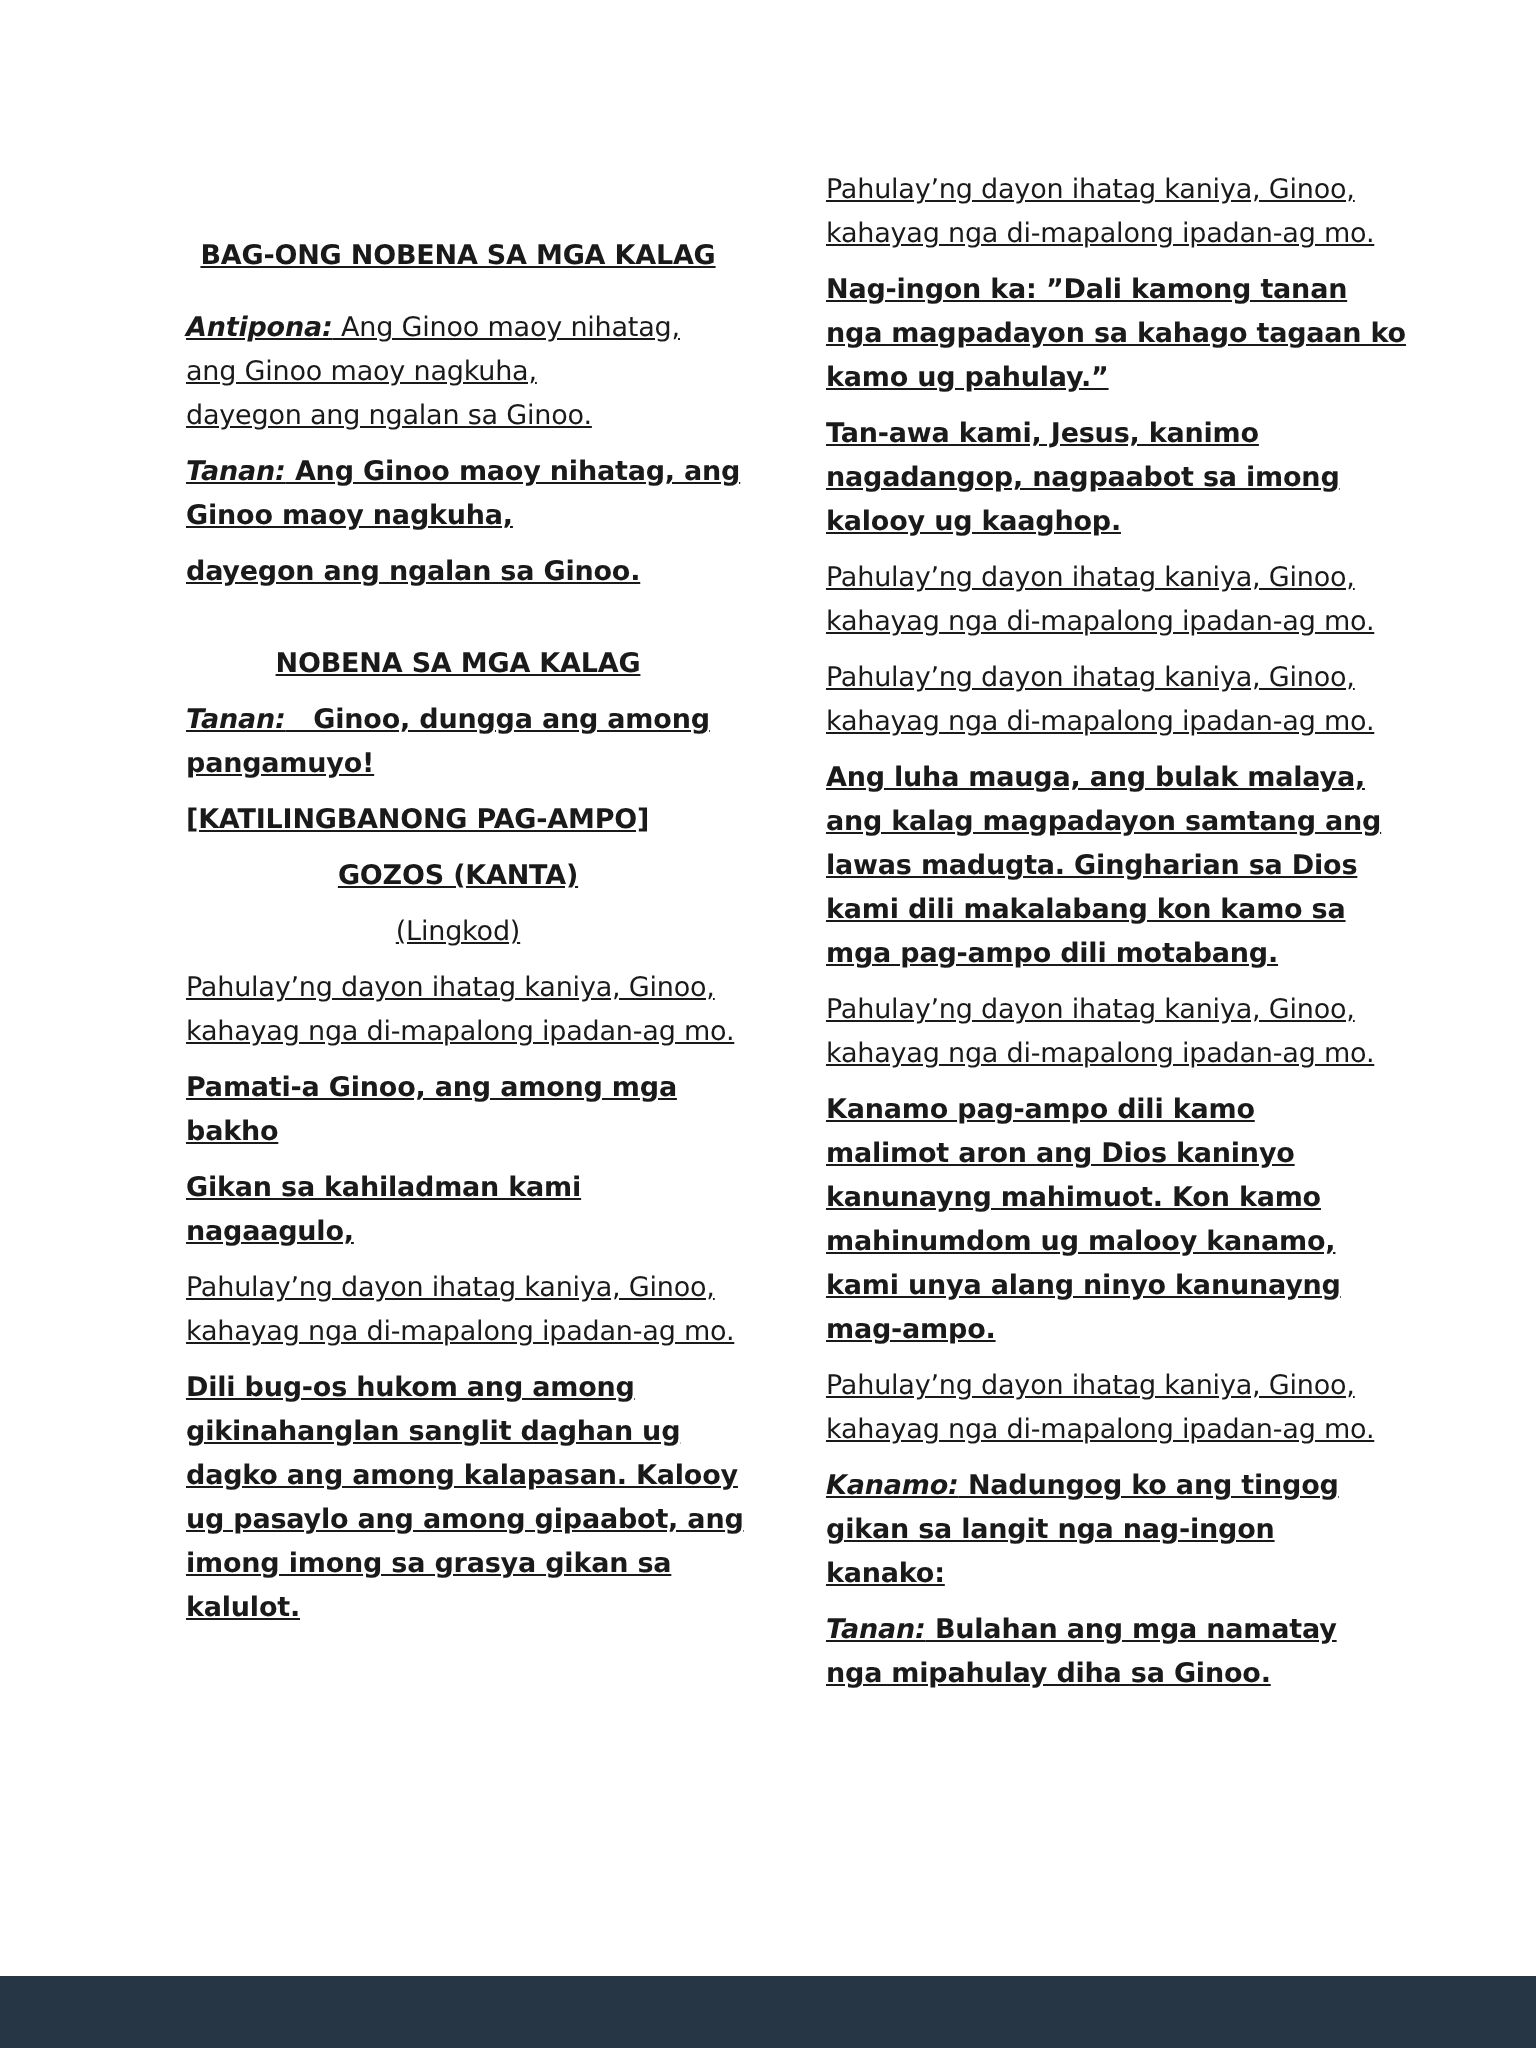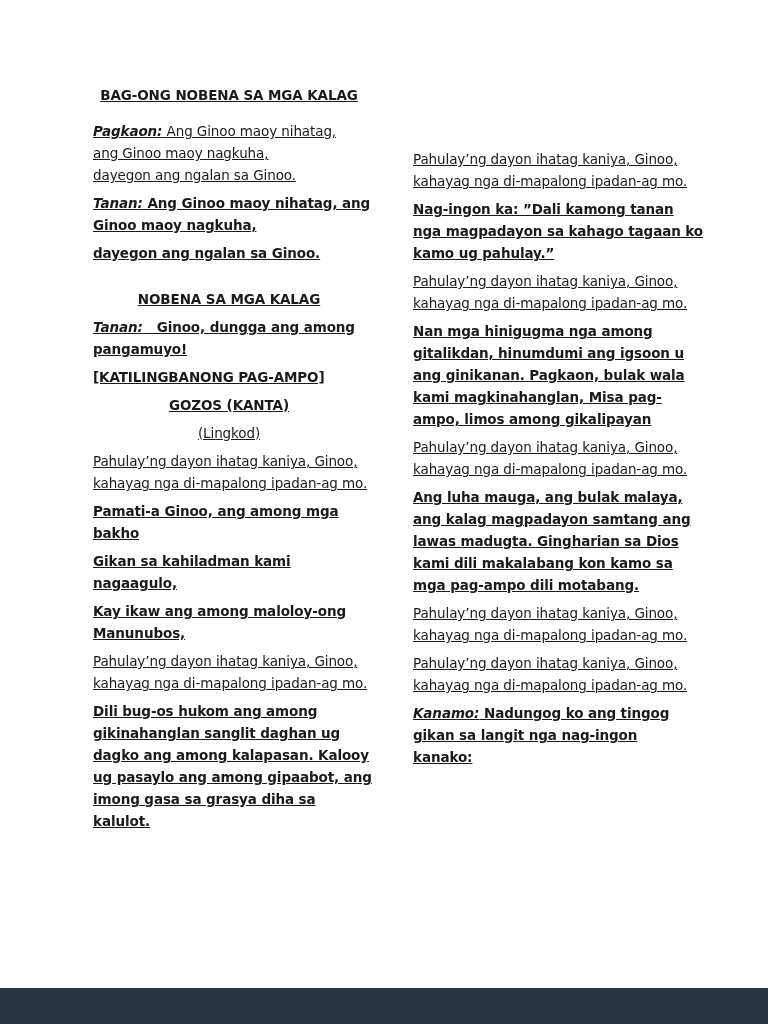--- a/index.html
+++ b/index.html
@@ -52,72 +52,76 @@
     background: #263645;
   }
 </style>
 </head>
 <body>
 
 <div class="page" style="background: rgb(255, 255, 255); color: rgb(26, 26, 26);">
   <div class="columns">
     <div class="col" id="col-left">
         <div class="heading">BAG-ONG NOBENA SA MGA KALAG</div>
-        <div class="block"><span class="label">Pagkaon:</span> Ang Ginoo maoy nihatag,
+        <div class="block"><span class="label">Antipona:</span> Ang Ginoo maoy nihatag,
 ang Ginoo maoy nagkuha,
 dayegon ang ngalan sa Ginoo.</div>
         <div class="block bold"><span class="label">Tanan:</span> Ang Ginoo maoy nihatag, ang
 Ginoo maoy nagkuha,</div>
         <div class="block bold">dayegon ang ngalan sa Ginoo.</div>
         <div class="heading tight spacer-before">NOBENA SA MGA KALAG</div>
         <div class="block bold"><span class="label">Tanan:</span> &nbsp; Ginoo, dungga ang among
 pangamuyo!</div>
         <div class="block bold">[KATILINGBANONG PAG-AMPO]</div>
         <div class="heading tight">GOZOS (KANTA)</div>
         <div class="block center">(Lingkod)</div>
         <div class="block">Pahulay’ng dayon ihatag kaniya, Ginoo,
 kahayag nga di-mapalong ipadan-ag mo.</div>
         <div class="block bold">Pamati-a Ginoo, ang among mga
 bakho</div>
         <div class="block bold">Gikan sa kahiladman kami
 nagaagulo,</div>
-        <div class="block bold">Kay ikaw ang among maloloy-ong
-Manunubos,</div>
         <div class="block">Pahulay’ng dayon ihatag kaniya, Ginoo,
 kahayag nga di-mapalong ipadan-ag mo.</div>
         <div class="block bold">Dili bug-os hukom ang among
 gikinahanglan sanglit daghan ug
 dagko ang among kalapasan. Kalooy
 ug pasaylo ang among gipaabot, ang
-imong gasa sa grasya diha sa
+imong imong sa grasya gikan sa
 kalulot.</div>
       </div>
     <div class="col" id="col-right">
         <div class="block">Pahulay’ng dayon ihatag kaniya, Ginoo,
 kahayag nga di-mapalong ipadan-ag mo.</div>
         <div class="block bold">Nag-ingon ka: ”Dali kamong tanan
 nga magpadayon sa kahago tagaan ko
 kamo ug pahulay.”</div>
+        <div class="block bold">Tan-awa kami, Jesus, kanimo
+nagadangop, nagpaabot sa imong
+kalooy ug kaaghop.</div>
         <div class="block">Pahulay’ng dayon ihatag kaniya, Ginoo,
 kahayag nga di-mapalong ipadan-ag mo.</div>
-        <div class="block bold">Nan mga hinigugma nga among
-gitalikdan, hinumdumi ang igsoon u
-ang ginikanan. Pagkaon, bulak wala
-kami magkinahanglan, Misa pag-
-ampo, limos among gikalipayan</div>
         <div class="block">Pahulay’ng dayon ihatag kaniya, Ginoo,
 kahayag nga di-mapalong ipadan-ag mo.</div>
         <div class="block bold">Ang luha mauga, ang bulak malaya,
 ang kalag magpadayon samtang ang
 lawas madugta. Gingharian sa Dios
 kami dili makalabang kon kamo sa
 mga pag-ampo dili motabang.</div>
         <div class="block">Pahulay’ng dayon ihatag kaniya, Ginoo,
 kahayag nga di-mapalong ipadan-ag mo.</div>
+        <div class="block bold">Kanamo pag-ampo dili kamo
+malimot aron ang Dios kaninyo
+kanunayng mahimuot. Kon kamo
+mahinumdom ug malooy kanamo,
+kami unya alang ninyo kanunayng
+mag-ampo.</div>
         <div class="block">Pahulay’ng dayon ihatag kaniya, Ginoo,
 kahayag nga di-mapalong ipadan-ag mo.</div>
         <div class="block bold"><span class="label">Kanamo:</span> Nadungog ko ang tingog
 gikan sa langit nga nag-ingon
 kanako:</div>
+        <div class="block bold"><span class="label">Tanan:</span> Bulahan ang mga namatay
+nga mipahulay diha sa Ginoo.</div>
       </div>
   </div>
   <div class="footer-bar" style="background: rgb(38, 54, 69);"></div>
 </div>
 
 </body></html>

